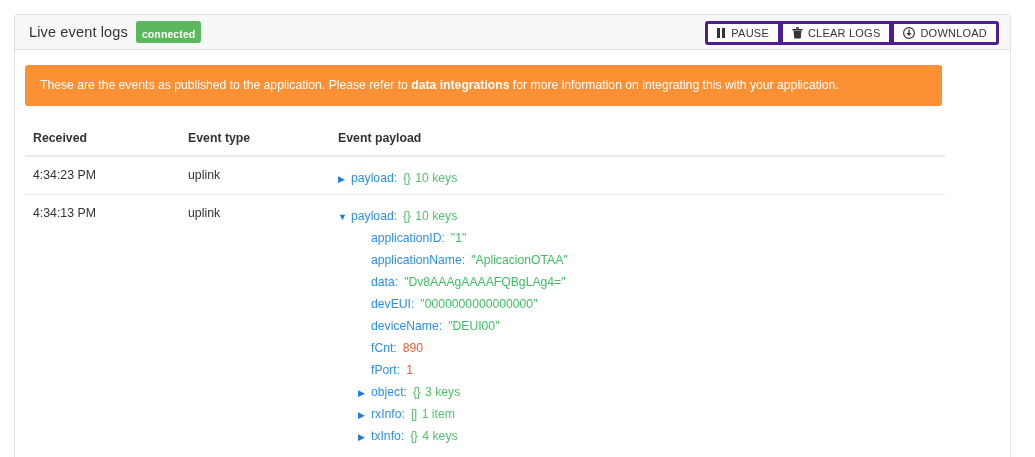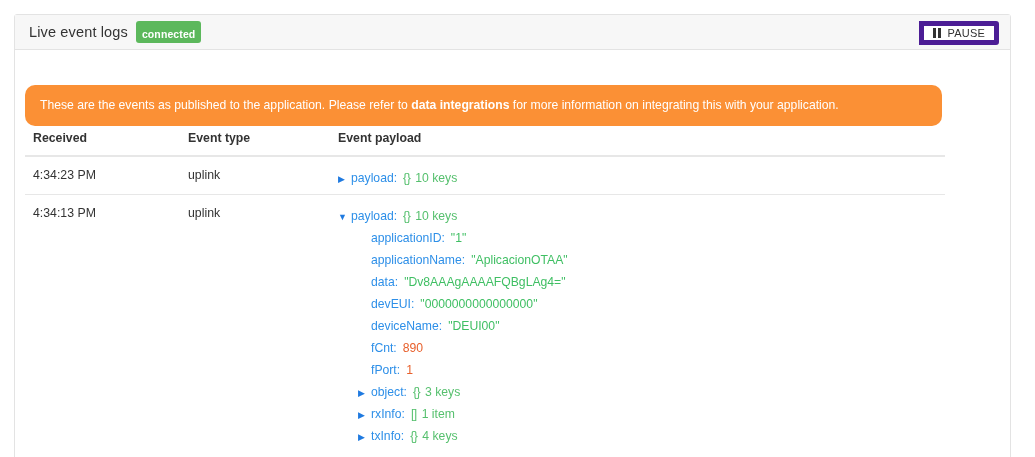--- a/index.html
+++ b/index.html
@@ -72,21 +72,21 @@
     display: flex;
   }
 
   .btn {
     display: flex;
     align-items: center;
     gap: 5px;
     height: 24px;
     padding: 0 9px;
     background: #ffffff;
-    border: 5px solid #4c1d95;
+    border: 3px solid #4c1d95;
     color: #333333;
     font-size: 11px;
     font-family: "Liberation Sans", sans-serif;
     letter-spacing: 0.02em;
     cursor: pointer;
     margin-left: -1px;
     white-space: nowrap;
   }
   .btn:first-child { margin-left: 0; border-radius: 3px 0 0 3px; }
   .btn:last-child { border-radius: 0 3px 3px 0; }
@@ -98,22 +98,21 @@
     position: absolute;
     left: 10px;
     top: 50px;
     width: 917px;
     padding: 13px 15px;
     background: #f89406;
     background: #fb9035;
     color: #ffffff;
     font-size: 12.2px;
     line-height: 1.2;
-    border-radius: 10px;
-    margin-top: 20px;
+    border-radius: 3px;
   }
   .banner b { font-weight: bold; }
 
   
   .table-wrap {
     position: absolute;
     left: 10px;
     top: 108px;
     width: 920px;
   }
@@ -197,21 +196,41 @@
         <button class="btn">
           <span class="ico">
             <svg width="9" height="10" viewBox="0 0 9 10">
               <rect x="0" y="0" width="3" height="10" fill="#333"></rect>
               <rect x="5" y="0" width="3" height="10" fill="#333"></rect>
             </svg>
           </span>
           <span>PAUSE</span>
         </button>
 
-
+        <button class="btn">
+          <span class="ico">
+            <svg width="11" height="12" viewBox="0 0 11 12">
+              <rect x="0.5" y="2" width="10" height="1.6" fill="#333"></rect>
+              <rect x="4" y="0.2" width="3" height="1.5" fill="#333"></rect>
+              <path d="M1.6 4 L9.4 4 L8.7 11.6 L2.3 11.6 Z" fill="#333"></path>
+            </svg>
+          </span>
+          <span>CLEAR LOGS</span>
+        </button>
+
+        <button class="btn">
+          <span class="ico">
+            <svg width="12" height="12" viewBox="0 0 12 12">
+              <circle cx="6" cy="6" r="5.4" fill="none" stroke="#333" stroke-width="1.2"></circle>
+              <rect x="5.35" y="2.4" width="1.3" height="4.6" fill="#333"></rect>
+              <path d="M3.4 6.1 L6 9.1 L8.6 6.1 Z" fill="#333"></path>
+            </svg>
+          </span>
+          <span>DOWNLOAD</span>
+        </button>
 
       </div>
     </div>
 
     <div class="banner">
       <span>These are the events as published to the application. Please refer to </span><b>data integrations</b><span> for more information on integrating this with your application.</span>
     </div>
 
     <div class="table-wrap">
       <table class="events">

